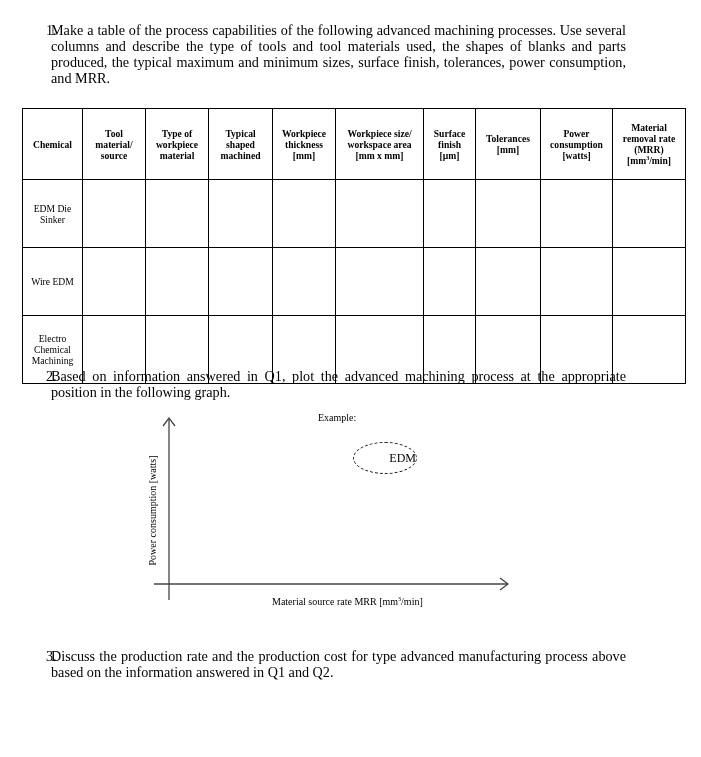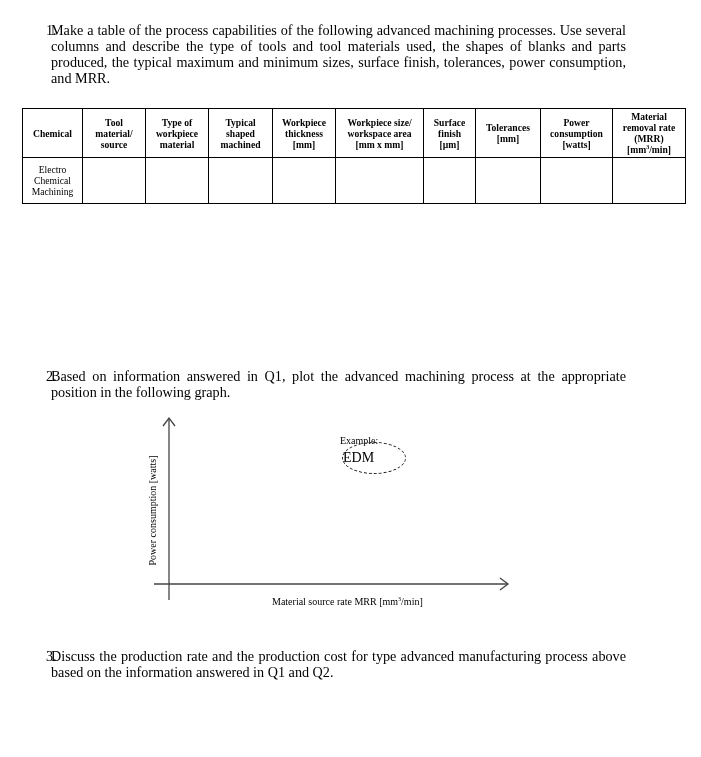--- a/index.html
+++ b/index.html
@@ -16,39 +16,39 @@
   #q1 { top: 22px; }
   #q2 { top: 368px; }
   #q3 { top: 648px; }
 
   table.cap {
     position: absolute; left: 22px; top: 108px;
     border-collapse: collapse; table-layout: fixed;
     font-size: 9.6px; line-height: 11px;
   }
   table.cap th, table.cap td {
-    border: 1.4px solid #000; text-align: center; vertical-align: middle; padding: 1px 1px;
+    border: 1.4px solid #000; text-align: center; vertical-align: middle; padding: 12px 1px;
   }
   table.cap th { font-weight: bold; height: 46px; }
   table.cap td { height: 43px; font-weight: normal; }
   table.cap th sup, .axis-x sup { font-size: 6px; line-height: 0; }
 
   .graph { position: absolute; left: 0; top: 0; width: 701px; height: 757px; }
   .axis-y-label {
     position: absolute; left: 92px; top: 505px; width: 120px; text-align: center;
     font-size: 10px; transform: rotate(-90deg); transform-origin: center center;
   }
   .axis-x {
     position: absolute; left: 272px; top: 596px; font-size: 10px; white-space: nowrap;
   }
-  .example-label { position: absolute; left: 318px; top: 435px; font-size: 10px; margin-left: 22px; }
+  .example-label { position: absolute; left: 318px; top: 412px; font-size: 10px; }
   .edm-ellipse {
-    position: absolute; left: 342px; top: 442px; width: 62px; height: 30px;
+    position: absolute; left: 353px; top: 442px; width: 62px; height: 30px;
     border: 1.5px dashed #222; border-radius: 50%;
-    display: flex; align-items: center; justify-content: flex-start; font-size: 14px;
+    display: flex; align-items: center; justify-content: flex-end; font-size: 12px;
   }
 </style>
 </head>
 <body>
 
 <div class="q" id="q1">
   <span class="num">1.</span>
   <span class="txt">Make a table of the process capabilities of the following advanced machining processes. Use several columns and describe the type of tools and tool materials used, the shapes of blanks and parts produced, the typical maximum and minimum sizes, surface finish, tolerances, power consumption, and MRR.</span>
 </div>
 
@@ -73,20 +73,44 @@
       <th>Typical<br>shaped<br>machined</th>
       <th>Workpiece<br>thickness<br>[mm]</th>
       <th>Workpiece size/<br>workspace area<br>[mm x mm]</th>
       <th>Surface<br>finish<br>[µm]</th>
       <th>Tolerances<br>[mm]</th>
       <th>Power<br>consumption<br>[watts]</th>
       <th>Material<br>removal rate<br>(MRR)<br>[mm<sup>3</sup>/min]</th>
     </tr>
   </thead>
   <tbody>
+    <tr>
+      <td>EDM Die Sinker</td>
+      <td></td>
+      <td></td>
+      <td></td>
+      <td></td>
+      <td></td>
+      <td></td>
+      <td></td>
+      <td></td>
+      <td></td>
+    </tr>
+    <tr>
+      <td>Wire EDM</td>
+      <td></td>
+      <td></td>
+      <td></td>
+      <td></td>
+      <td></td>
+      <td></td>
+      <td></td>
+      <td></td>
+      <td></td>
+    </tr>
     <tr>
       <td>Electro Chemical Machining</td>
       <td></td>
       <td></td>
       <td></td>
       <td></td>
       <td></td>
       <td></td>
       <td></td>
       <td></td>

